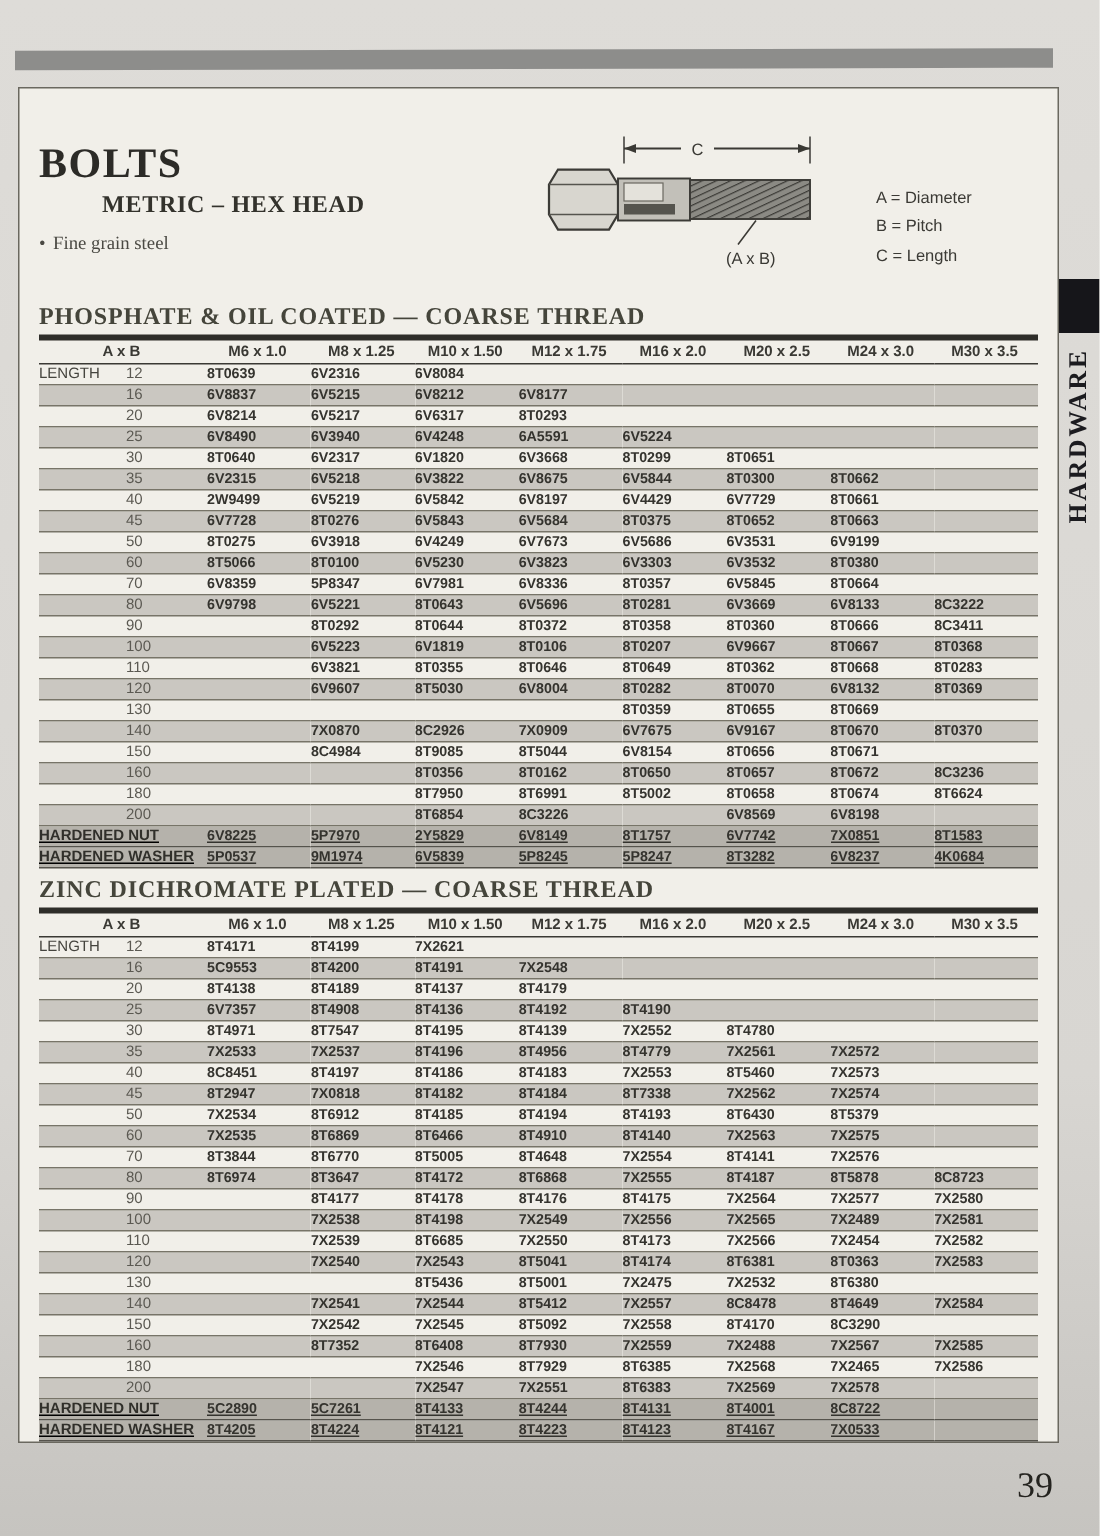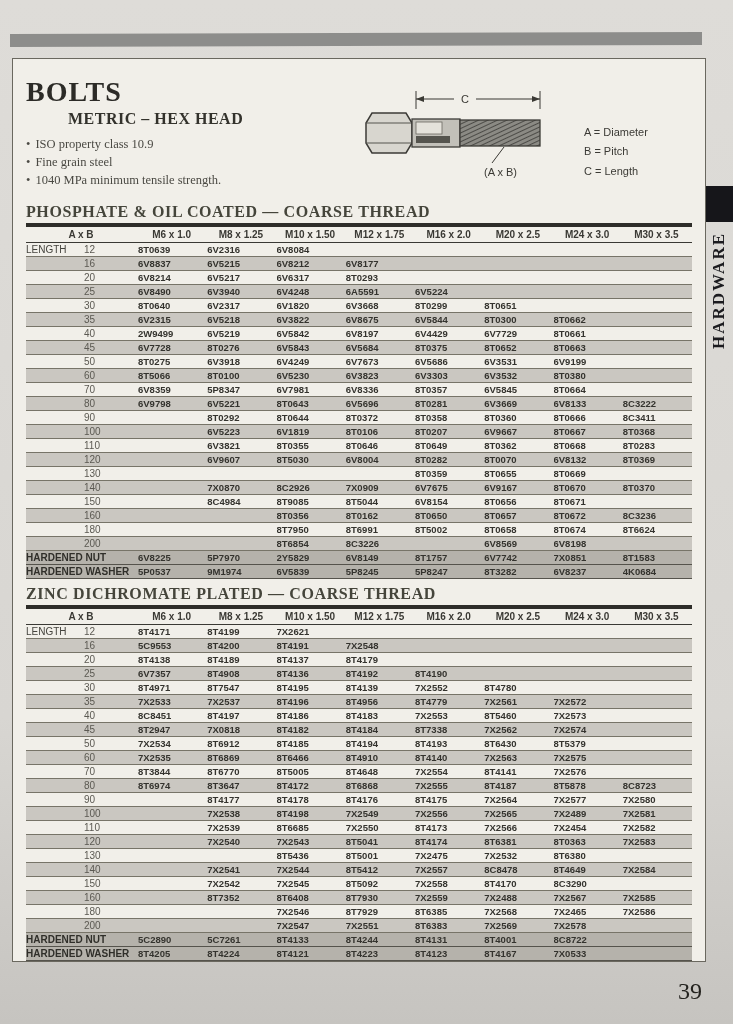--- a/index.html
+++ b/index.html
@@ -42,21 +42,21 @@
   .ptable th {
     font-size:10px; font-weight:bold; color:#3a3934; text-align:center;
     padding:2px 2px 2px 0; border-bottom:1.5px solid #3a3934; white-space:nowrap;
   }
   .ptable td {
     font-size:9.5px; padding:1px 2px 1px 0; border-bottom:1px solid #777468;
     white-space:nowrap; overflow:hidden; height:13.5px;
   }
   .ptable td.part { font-weight:bold; color:#34332e; }
   .ptable tr.shaded td { background:#cac7c1; }
-  .ptable tr.band td { background:#b5b2ab; border-bottom:1.5px solid #55534c; }
+  .ptable tr.band td { background:#b5b2ab; border-bottom:1.5px solid #55534c;text-decoration:underline; }
   .label-cell { display:flex; }
   .label-side { width:58px; font-weight:normal; font-size:10px; color:#45443e; }
   .label-num  { font-size:10px; color:#5b5952; }
   .band .label-side { font-size:10px; font-weight:bold; color:#302f2a; width:112px; }
   
   .side-tab { position:absolute; right:0; top:186px; width:27px; text-align:center; }
   .side-tab .black-square { width:27px; height:36px; background:#16161a; }
   .side-tab .tab-text {
     font-family:"Liberation Serif", serif; font-weight:bold; font-size:17px;
     color:#1b1b1f; writing-mode:vertical-rl; transform:rotate(180deg);
@@ -72,23 +72,21 @@
 
 <div class="top-bar"></div>
 
 <div class="content-box">
 
   <div class="hdr">
     <div class="hdr-left">
       <div class="page-title">BOLTS</div>
       <div class="page-subtitle">METRIC – HEX HEAD</div>
       <div class="bullets">
-          <div class="bullet"><span class="dot">•</span>ISO property class 10.9</div>
           <div class="bullet"><span class="dot">•</span>Fine grain steel</div>
-          <div class="bullet"><span class="dot">•</span>1040 MPa minimum tensile strength.</div>
         </div>
     </div>
 
     <div class="hdr-diagram">
       <svg width="230" height="100" viewBox="0 0 230 100">
         <defs>
           <pattern id="threads" width="4" height="6" patternUnits="userSpaceOnUse" patternTransform="rotate(65)">
             <rect width="4" height="6" fill="#8b8a84"></rect>
             <line x1="0" y1="0" x2="0" y2="6" stroke="#3c3b37" stroke-width="1.6"></line>
           </pattern>

